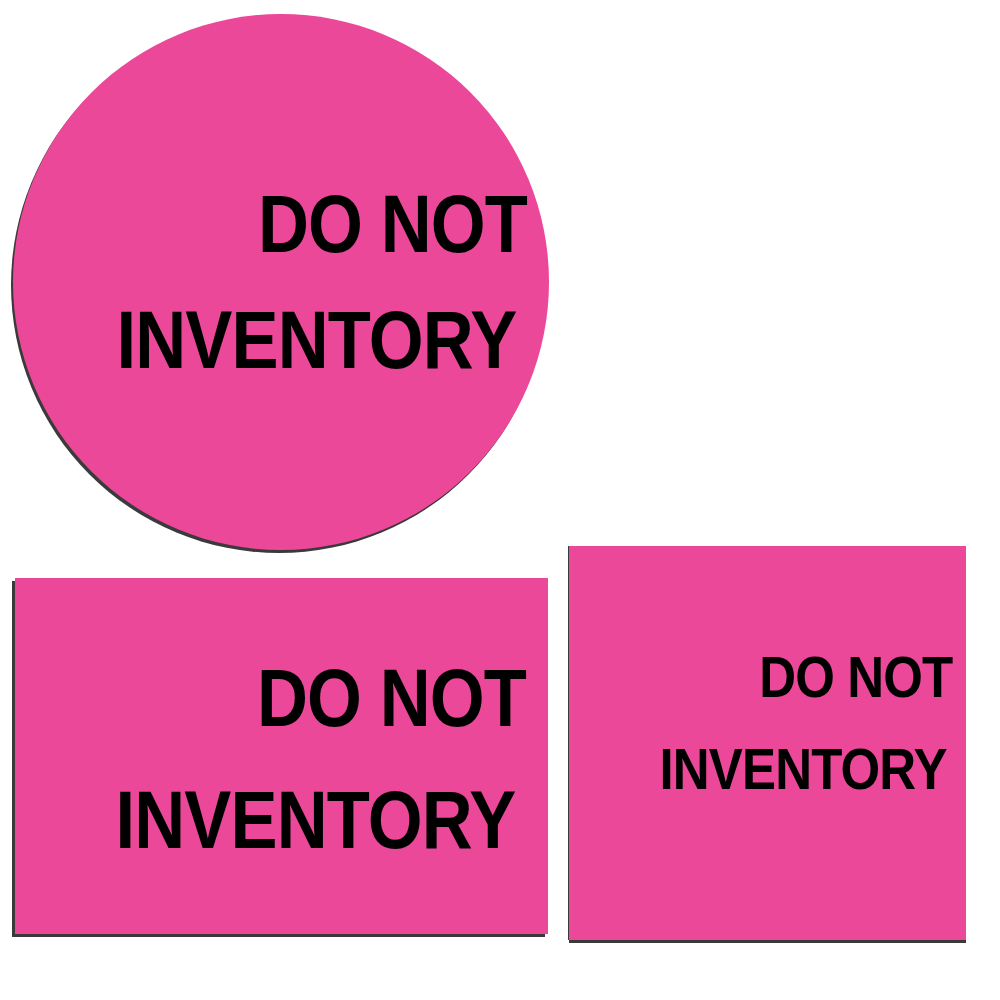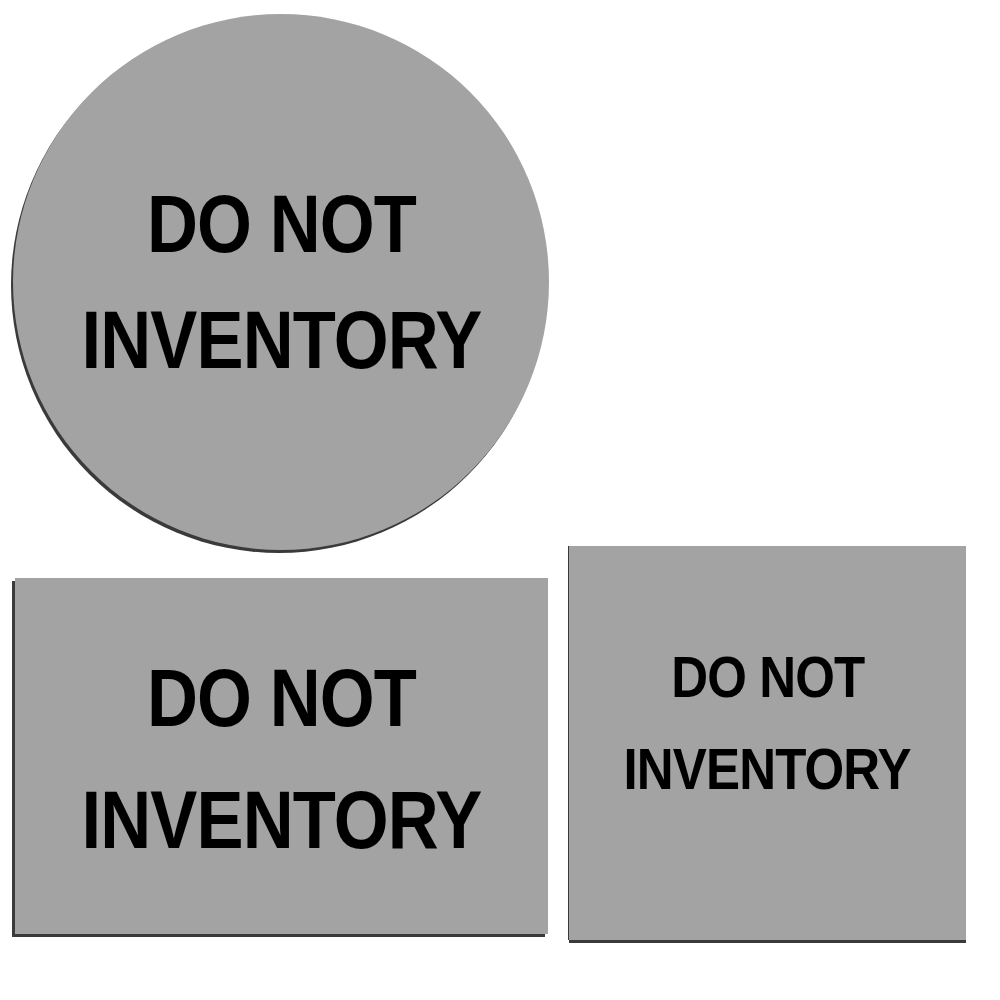--- a/index.html
+++ b/index.html
@@ -2,22 +2,22 @@
 <html><head>
   <meta charset="utf-8">
   <style>
     html, body { margin: 0; padding: 0; }
     body {
       width: 1000px; height: 1000px; background: #ffffff;
       position: relative; overflow: hidden;
       font-family: "Liberation Sans", "DejaVu Sans", sans-serif;
     }
     .label {
-      position: absolute; background: #a3a3a3;
-      display: flex; flex-direction: column; align-items: center; justify-content: center;
+      position: absolute; background: #ec4899;
+      display: flex; flex-direction: column; align-items: flex-end; justify-content: center;
       color: #000; font-weight: bold; text-align: center;
       box-sizing: border-box;
     }
     .label .line { display: block; white-space: nowrap; letter-spacing: -1px; transform: scaleX(0.92); }
     .circle {
       left: 13px; top: 14px; width: 536px; height: 536px; border-radius: 50%;
       box-shadow: -2px 3px 0 #3a3a3a;
       font-size: 82px; line-height: 116px;
     }
     .circle .line { transform: scaleX(0.86); }

